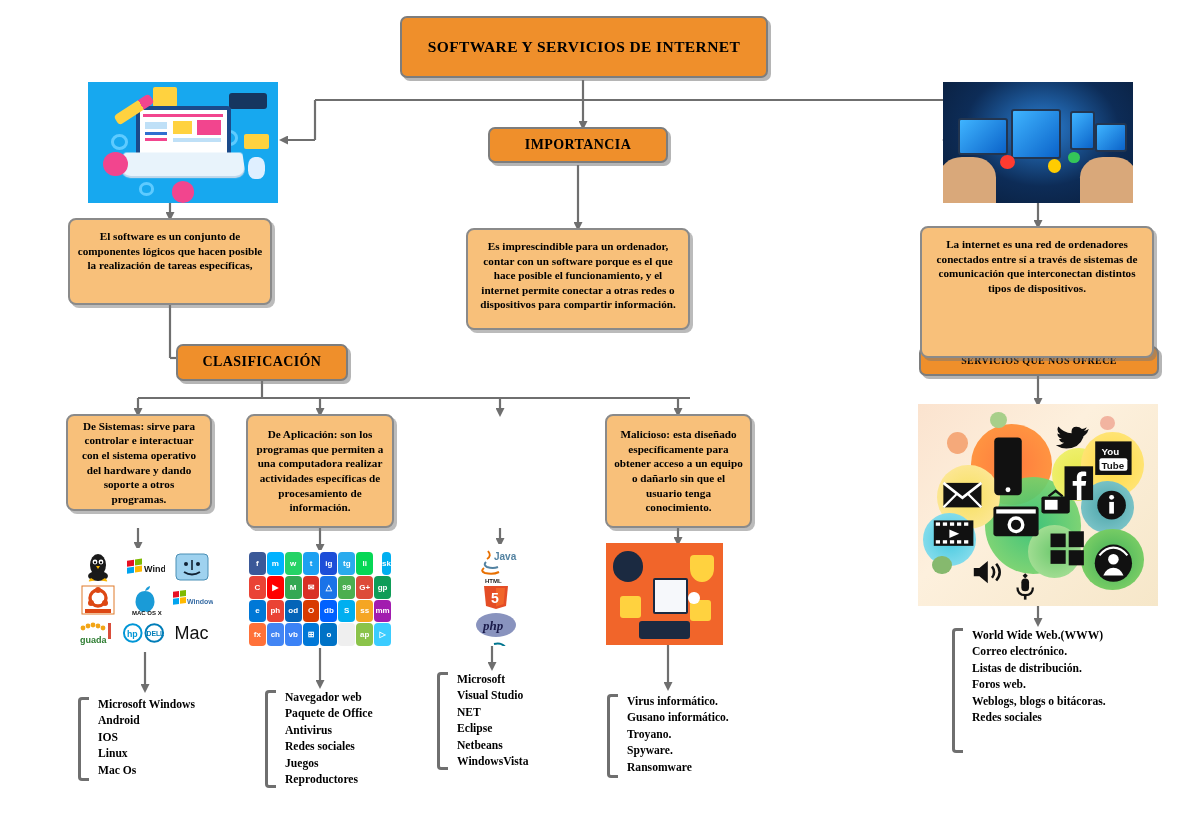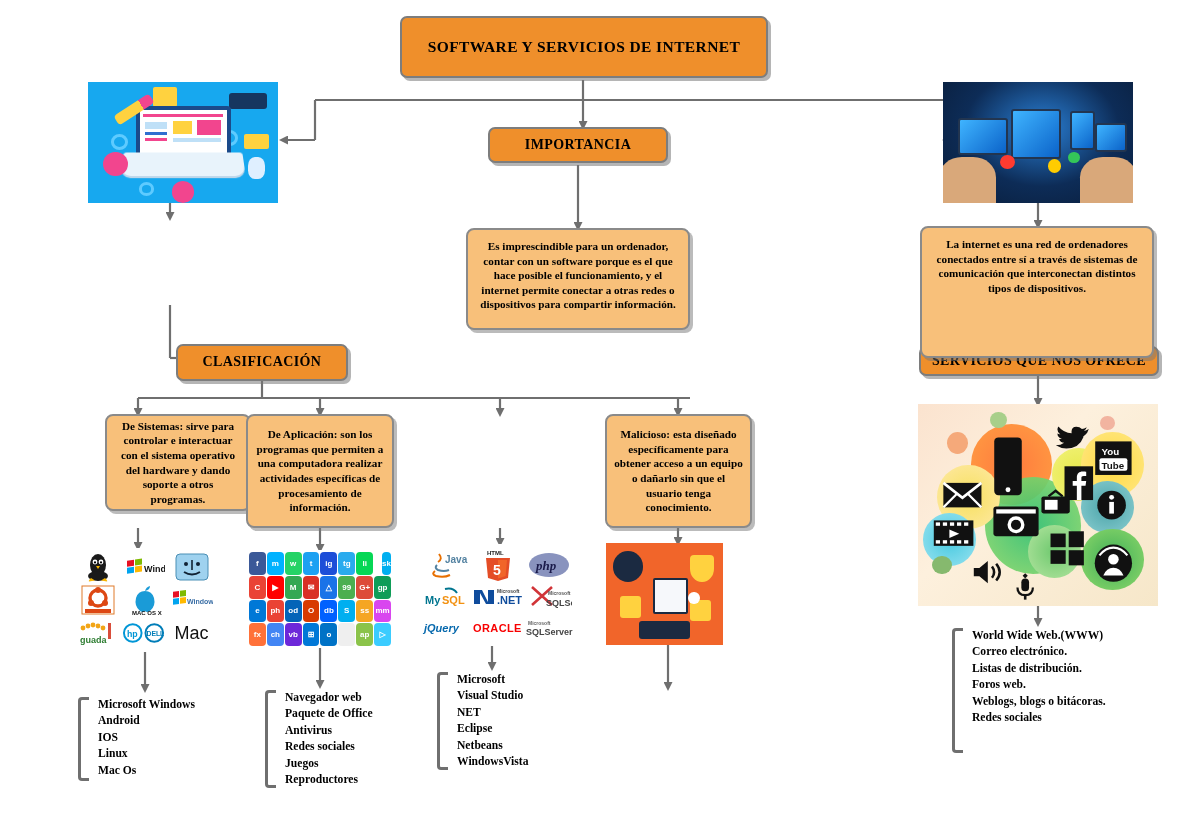--- a/index.html
+++ b/index.html
@@ -188,21 +188,21 @@
     border-radius: 4px;
     display: flex; align-items: center; justify-content: center;
     color: #fff; font-weight: bold; font-size: 8px;
     font-family: "Liberation Sans", sans-serif;
   }
 
   
   .prog-grid {
     position: absolute; inset: 0;
     display: grid;
-    grid-template-columns: repeat(3, 1fr);
+    grid-template-columns: repeat(1, 1fr);
     grid-template-rows: repeat(3, 1fr);
     padding: 4px;
     background: #ffffff;
   }
   .prog-cell {
     display: flex; align-items: center; justify-content: center;
     font-size: 9px; font-weight: bold;
     font-family: "Liberation Sans", sans-serif;
     text-align: center; line-height: 1;
   }
@@ -280,21 +280,21 @@
   </div>
 
   <div class="node header" style="left:488px; top:127px; width:180px; height:36px;">
     <span>IMPORTANCIA</span>
   </div>
 
   <div class="node header" style="left:176px; top:344px; width:172px; height:37px;">
     <span>CLASIFICACIÓN</span>
   </div>
 
-  <div class="node header" style="left:919px; top:346px; width:240px; height:30px; font-size:14px;">
+  <div class="node header" style="left:919px; top:346px; width:240px; height:30px; font-size:10px;">
     <span>SERVICIOS QUE NOS OFRECE</span>
   </div>
 
   <div class="pic pic-software" style="left:88px; top:82px; width:190px; height:121px;">
     <div class="inner">
       <div class="notecard"></div>
       <div class="chatbub"></div>
       <div class="gearish" style="left:50%;top:22%;width:11%;height:16%;"></div>
       <div class="gearish" style="left:70%;top:40%;width:9%;height:13%;"></div>
       <div class="gearish" style="left:12%;top:43%;width:9%;height:13%;"></div>
@@ -324,30 +324,33 @@
       <div class="dev scr" style="left:36%;top:22%;width:26%;height:42%;"></div>
       <div class="dev scr" style="left:8%;top:30%;width:26%;height:30%;"></div>
       <div class="dev scr" style="right:20%;top:24%;width:13%;height:32%;"></div>
       <div class="dev scr" style="right:3%;top:34%;width:17%;height:24%;"></div>
       <div class="dot-circ" style="left:30%;top:60%;width:8%;height:12%;background:#ff3b30;"></div>
       <div class="dot-circ" style="left:55%;top:64%;width:7%;height:11%;background:#ffcc00;"></div>
       <div class="dot-circ" style="left:66%;top:58%;width:6%;height:9%;background:#34c759;"></div>
     </div>
   </div>
 
+  <div class="desc" style="left:68px; top:218px; width:204px; height:87px;">
+    <span>El software es un conjunto de componentes lógicos que hacen posible la realización de tareas específicas,</span>
+  </div>
 
   <div class="desc" style="left:466px; top:228px; width:224px; height:102px;">
     <span>Es imprescindible para un ordenador, contar con un software porque es el que hace posible el funcionamiento, y el internet permite conectar a otras redes o dispositivos para compartir información.</span>
   </div>
 
   <div class="desc" style="left:920px; top:226px; width:234px; height:132px;">
     <span>La internet es una red de ordenadores conectados entre sí a través de sistemas de comunicación que interconectan distintos tipos de dispositivos.</span>
   </div>
 
-  <div class="desc mid" style="left:66px; top:414px; width:146px; height:97px;margin-left:39px;">
+  <div class="desc mid" style="left:66px; top:414px; width:146px; height:97px;">
     <span>De Sistemas: sirve para controlar e interactuar con el sistema operativo del hardware y dando soporte a otros programas.</span>
   </div>
 
   <div class="desc mid" style="left:246px; top:414px; width:148px; height:114px;">
     <span>De Aplicación: son los programas que permiten a una computadora realizar actividades específicas de procesamiento de información.</span>
   </div>
 
 
   <div class="desc mid" style="left:605px; top:414px; width:147px; height:114px;">
     <span>Malicioso: esta diseñado específicamente para obtener acceso a un equipo o dañarlo sin que el usuario tenga conocimiento.</span>
@@ -461,25 +464,25 @@
       <div class="app-ic" style="background:#dd4b39;">G+</div>
       <div class="app-ic" style="background:#0f9d58;">gp</div>
 
       <div class="app-ic" style="background:#0078d7;">e</div>
       <div class="app-ic" style="background:#ea4335;">ph</div>
       <div class="app-ic" style="background:#0364b8;">od</div>
       <div class="app-ic" style="background:#d83b01;">O</div>
       <div class="app-ic" style="background:#0061ff;">db</div>
       <div class="app-ic" style="background:#00aff0;">S</div>
       <div class="app-ic" style="background:#f5a623;">ss</div>
-      <div class="app-ic" style="background:#d946ef;">mm</div>
+      <div class="app-ic" style="background:#a21caf;">mm</div>
 
       <div class="app-ic" style="background:#ff7139;">fx</div>
       <div class="app-ic" style="background:#4285f4;">ch</div>
-      <div class="app-ic" style="background:#6d28d9;">vb</div>
+      <div class="app-ic" style="background:#3b82f6;">vb</div>
       <div class="app-ic" style="background:#0078d7;">⊞</div>
       <div class="app-ic" style="background:#0072c6;">o</div>
       <div class="app-ic" style="background:#efefef;color:#666;"></div>
       <div class="app-ic" style="background:#8bc34a;">ap</div>
       <div class="app-ic" style="background:#3bccff;">▷</div>
     </div>
   </div>
 
   <div class="pic" style="left:418px; top:544px; width:155px; height:102px;">
     <div class="prog-grid">
@@ -707,20 +710,30 @@
     <ul>
       <li>Microsoft</li>
       <li>Visual Studio</li>
       <li>NET</li>
       <li>Eclipse</li>
       <li>Netbeans</li>
       <li>WindowsVista</li>
     </ul>
   </div>
 
+  <div class="leaf" style="left:607px; top:694px; width:175px; height:84px;">
+    <div class="bracket"></div>
+    <ul>
+      <li>Virus informático.</li>
+      <li>Gusano informático.</li>
+      <li>Troyano.</li>
+      <li>Spyware.</li>
+      <li>Ransomware</li>
+    </ul>
+  </div>
 
   <div class="leaf wide" style="left:952px; top:628px; width:212px; height:125px;">
     <div class="bracket"></div>
     <ul>
       <li>World Wide Web.(WWW)</li>
       <li>Correo electrónico.</li>
       <li>Listas de distribución.</li>
       <li>Foros web.</li>
       <li>Weblogs, blogs o bitácoras.</li>
       <li>Redes sociales</li>

